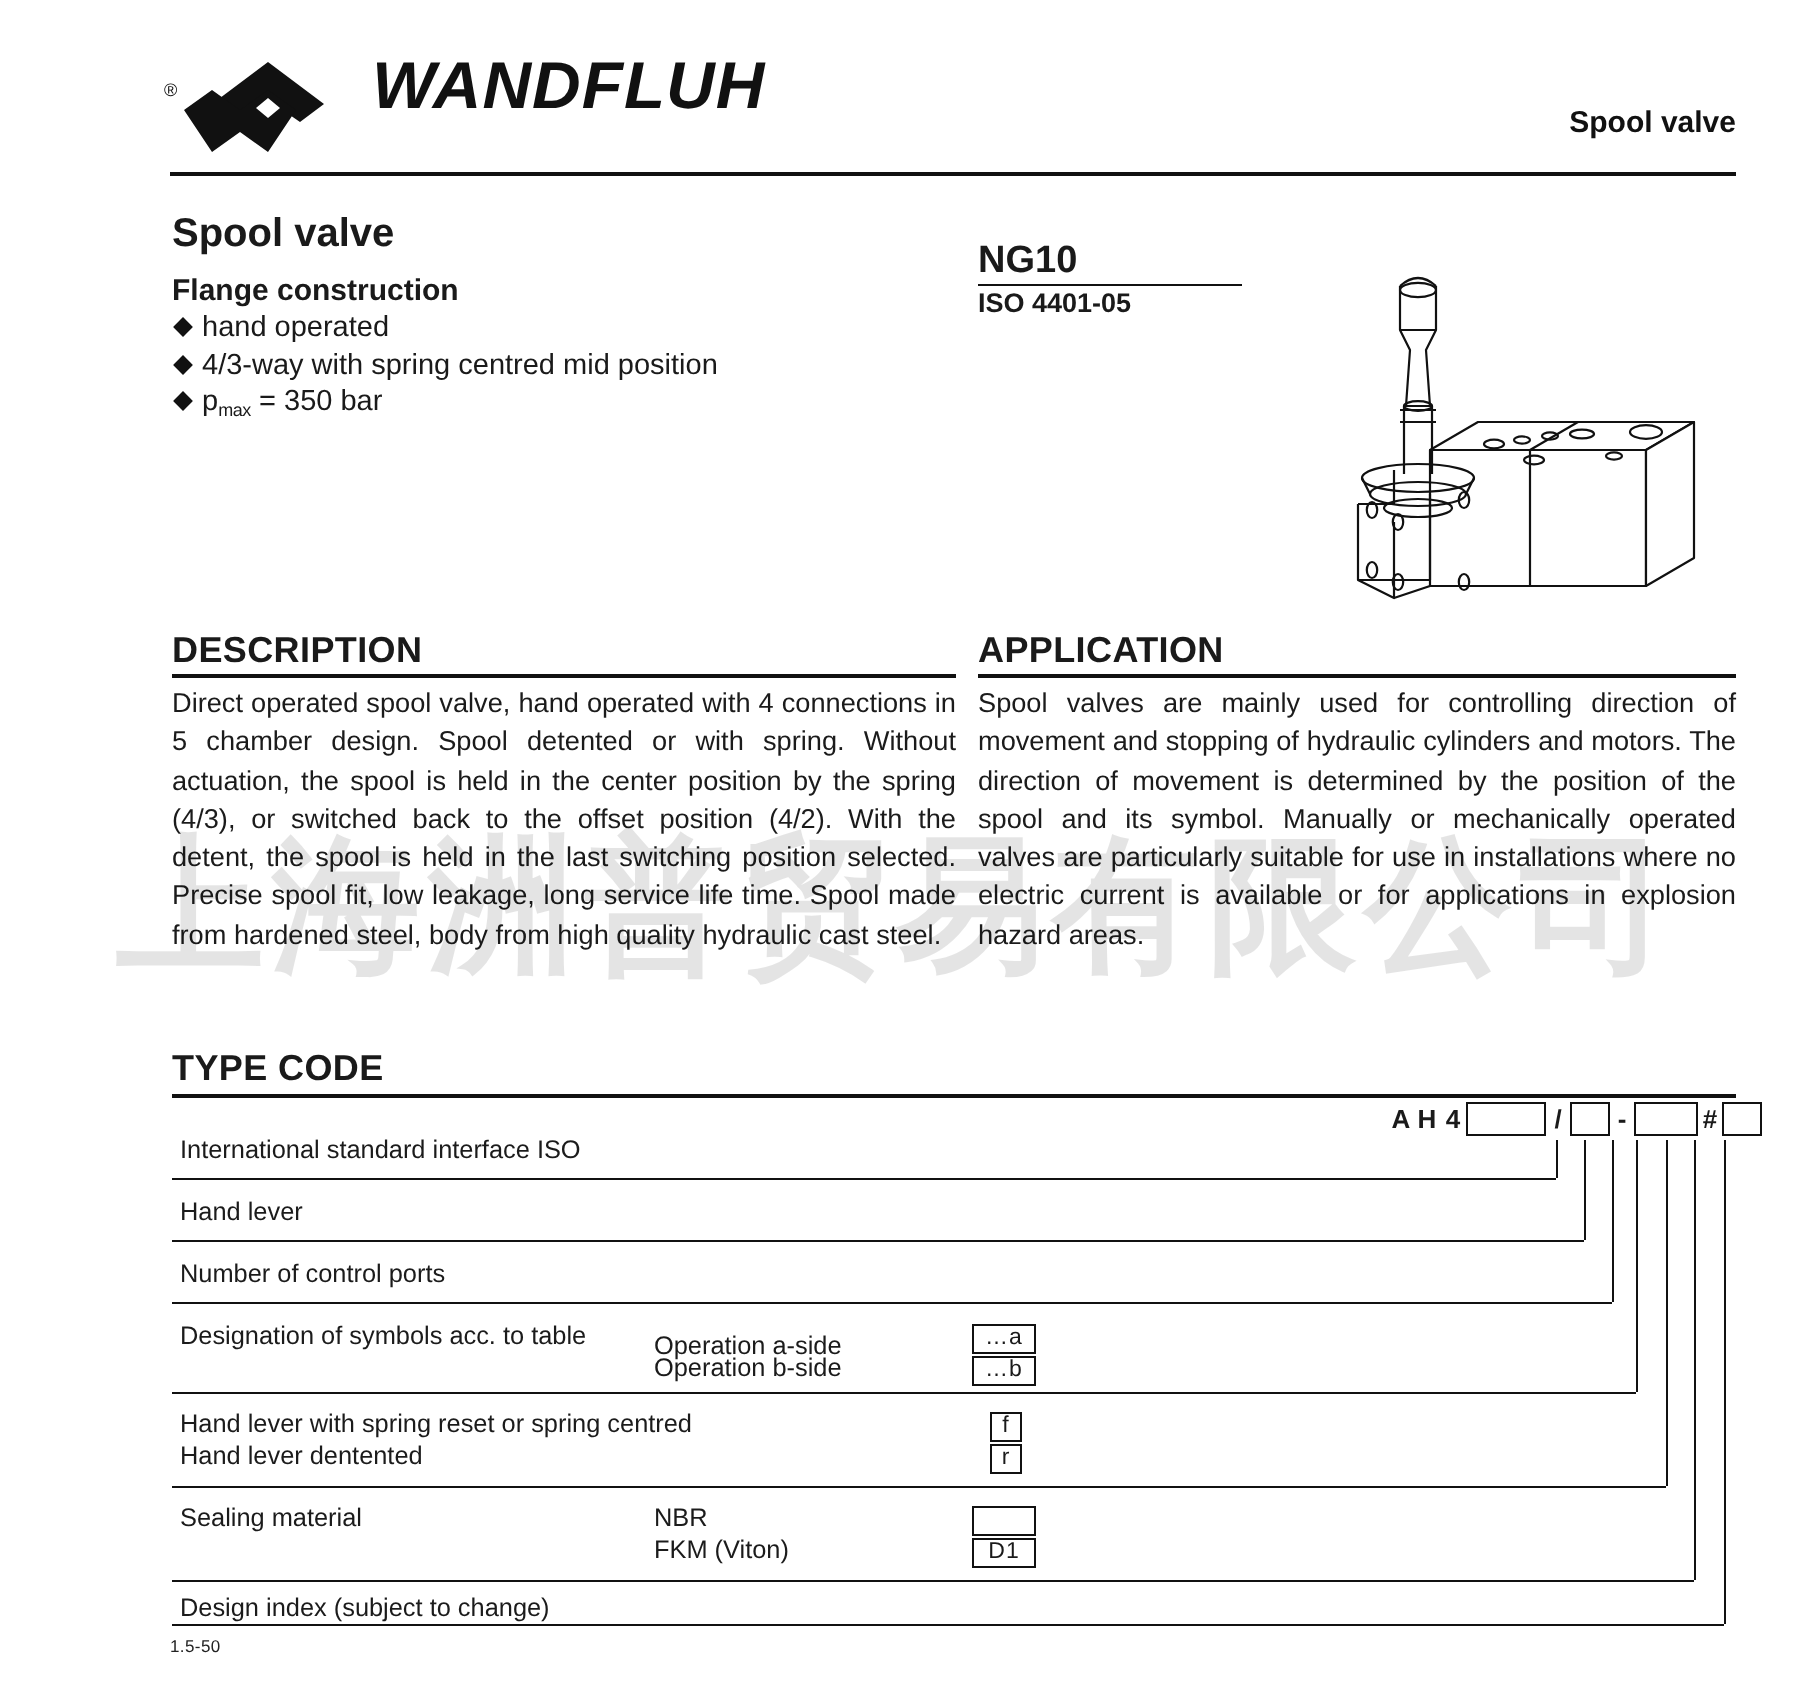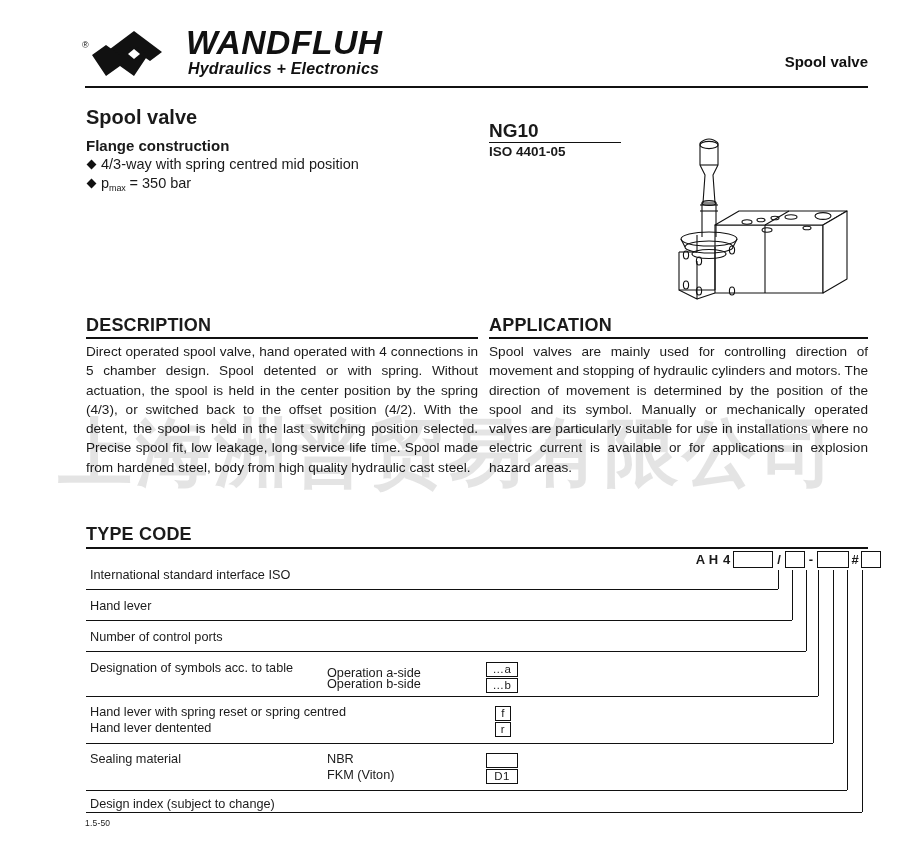--- a/index.html
+++ b/index.html
@@ -277,28 +277,28 @@
 <div id="watermark">上海洲普贸易有限公司</div>
 
 <div id="logo-block">
   <span id="logo-reg">®</span>
   <svg id="logo-mark" viewBox="0 0 88 48">
     <path d="M44 1 L72 22 L60 31 L44 20 L28 31 L16 22 Z" fill="#111"></path>
     <path d="M2 25 L16 15 L30 25 L44 15 L58 25 L44 46 L30 36 L16 46 Z" fill="#111"></path>
     <path d="M38 24 L44 19 L50 24 L44 29 Z" fill="#fff"></path>
   </svg>
   <span id="logo-word">WANDFLUH</span>
-  <span id="logo-sub">Hydraulics + Electronics</span>
 </div>
 <div id="header-right">Spool valve</div>
 <div id="header-rule"></div>
 
 <div id="intro-title">Spool valve</div>
 <div id="intro-sub">Flange construction</div>
 <div id="feature-list">
+    <div class="feat"><span class="dia"></span><span>hand operated</span></div>
     <div class="feat"><span class="dia"></span><span>4/3-way with spring centred mid position</span></div>
     <div class="feat"><span class="dia"></span><span>p<sub>max</sub> = 350 bar</span></div>
   </div>
 
 <div id="ng-block">
   <div id="ng-main">NG10</div>
   <div id="ng-sub">ISO 4401-05</div>
 </div>
 
 <svg id="product-image" viewBox="0 0 230 180">

